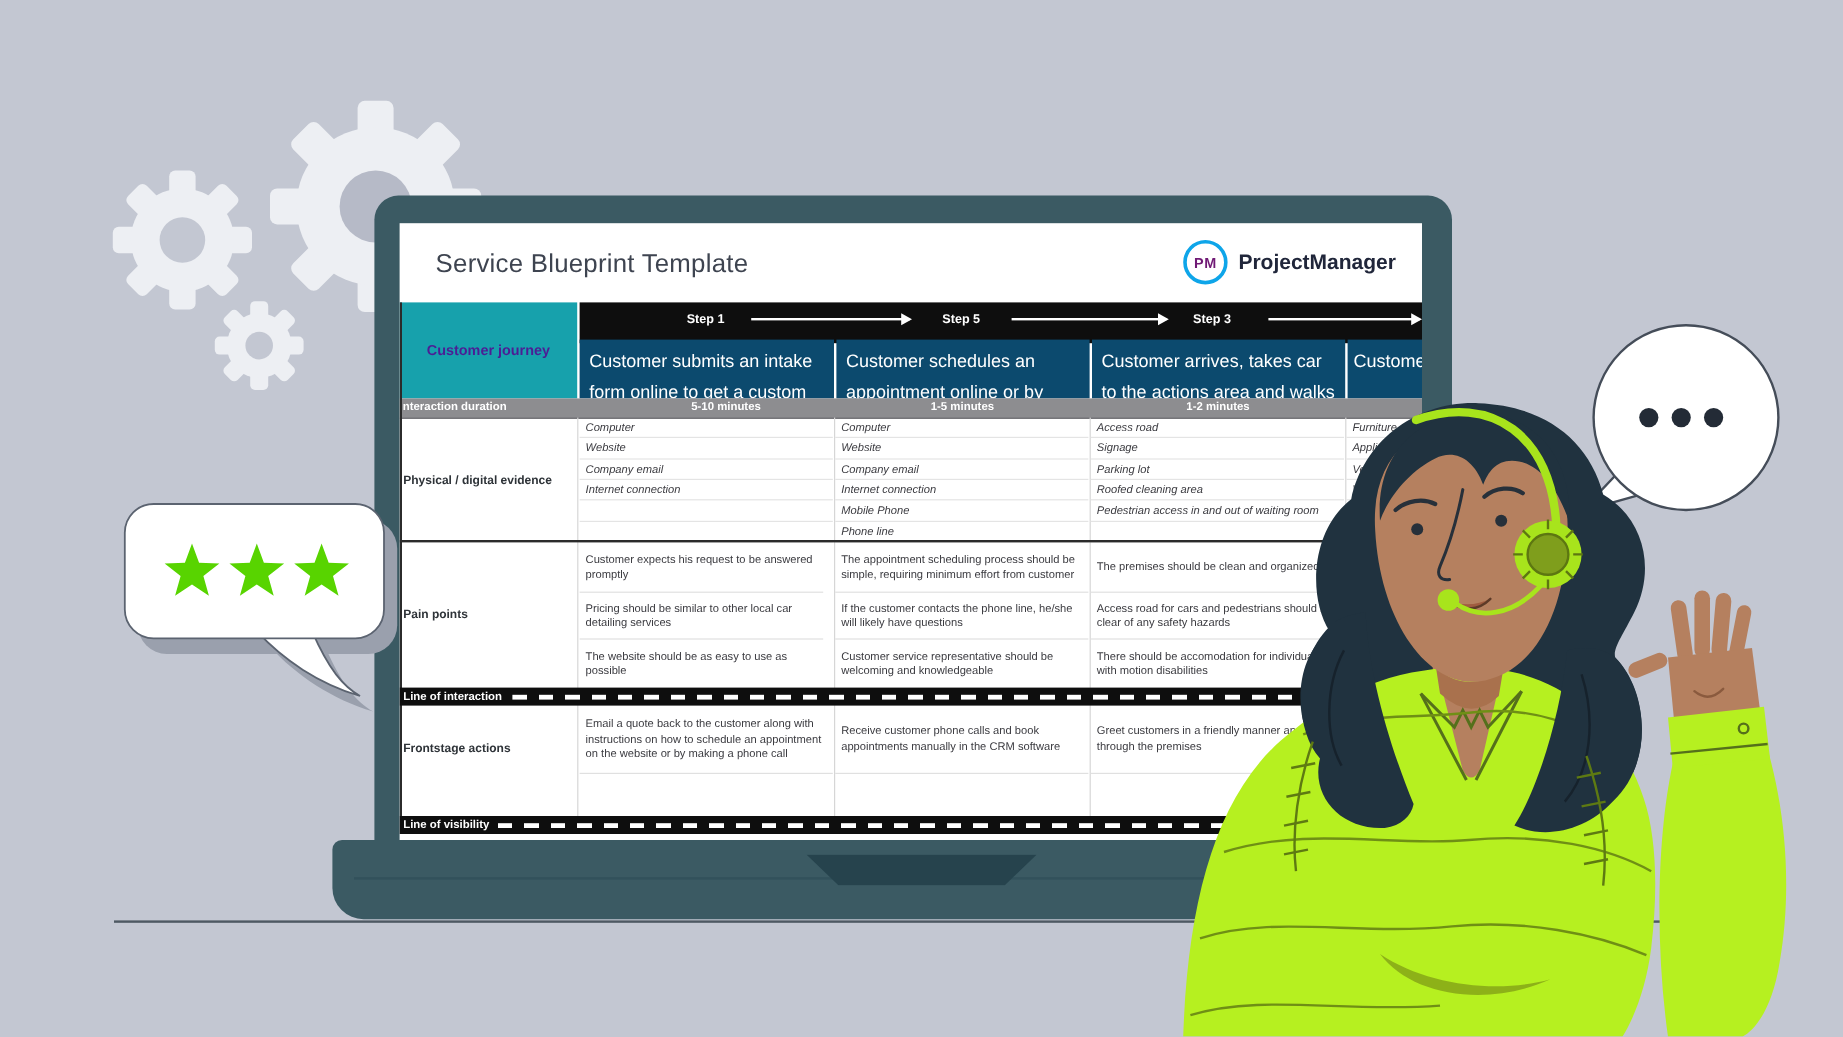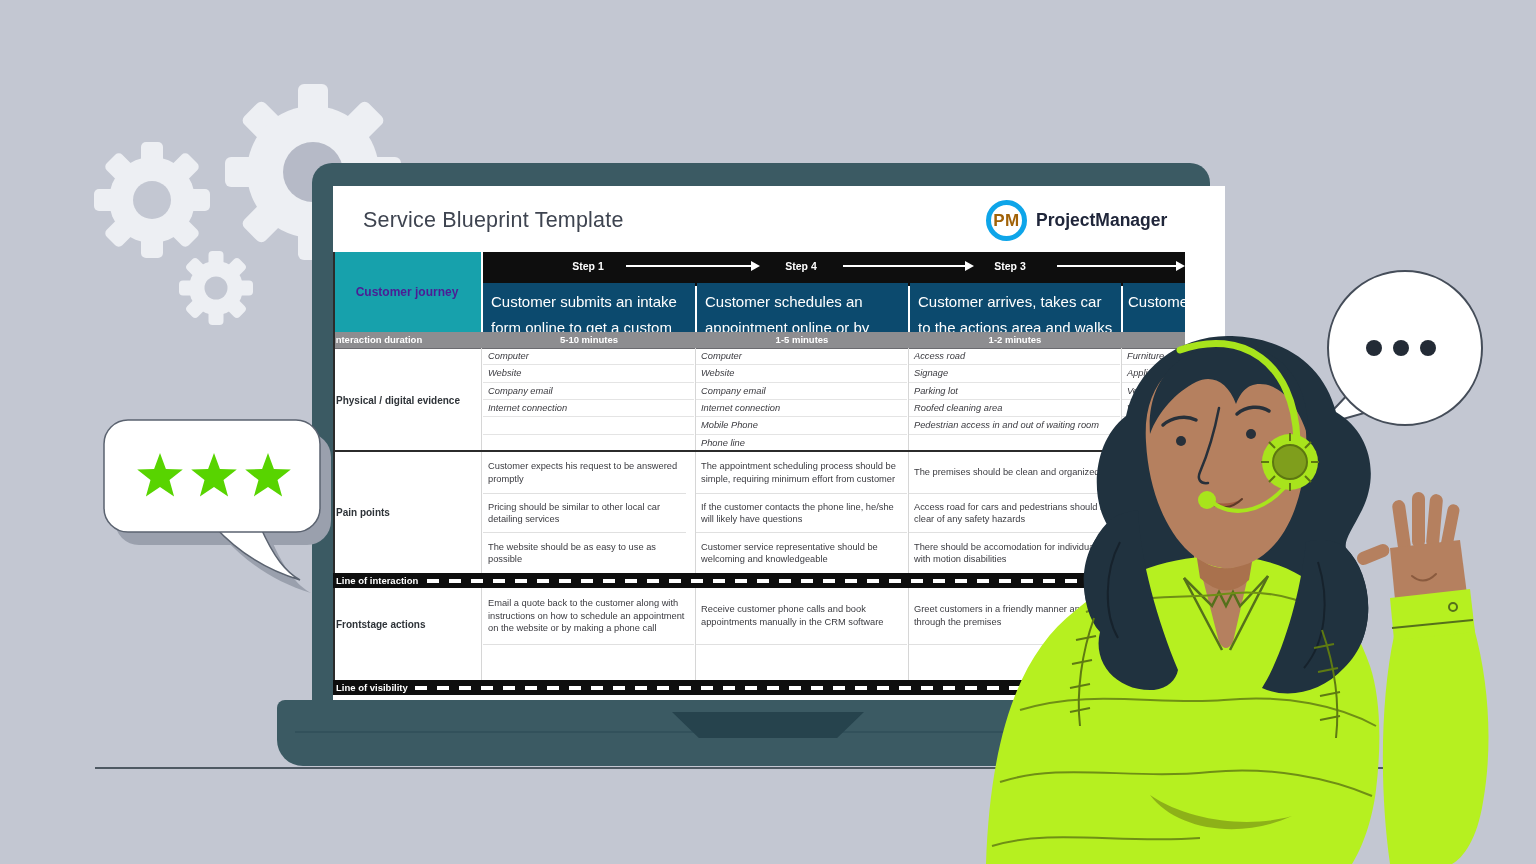--- a/index.html
+++ b/index.html
@@ -9,25 +9,25 @@
 
   
   .bezel{position:absolute;left:312px;top:163px;width:898px;height:549px;background:#3b5a63;border-radius:20px 20px 0 0;}
   .base{position:absolute;left:277px;top:700px;width:956px;height:66px;background:#3b5a63;border-radius:8px 8px 26px 26px;}
   .base-line{position:absolute;left:295px;top:731px;width:920px;height:2px;background:#32515b;}
   .notch{position:absolute;left:672px;top:712px;width:192px;height:26px;background:#26434d;
          clip-path:polygon(0 0,100% 0,86% 100%,14% 100%);}
   .floor{position:absolute;left:95px;top:767px;width:1330px;height:2px;background:#4e5963;}
 
   
-  .screen{position:absolute;left:333px;top:186px;width:852px;height:514px;background:#ffffff;overflow:hidden;padding-left:40px;}
+  .screen{position:absolute;left:333px;top:186px;width:852px;height:514px;background:#ffffff;overflow:hidden;}
   .sheet-title{position:absolute;left:30px;top:22px;font-size:21.5px;color:#3e4450;letter-spacing:.2px;}
   .logo{position:absolute;left:653px;top:14px;display:flex;align-items:center;}
-  .logo .mono{width:31px;height:31px;border:5px solid #0ea5e9;border-radius:50%;display:flex;align-items:center;justify-content:center;
-              font-weight:bold;font-size:17px;color:#a16207;letter-spacing:.5px;}
+  .logo .mono{width:31px;height:31px;border:3px solid #0ea5e9;border-radius:50%;display:flex;align-items:center;justify-content:center;
+              font-weight:bold;font-size:12px;color:#701a75;letter-spacing:.5px;}
   .logo .bname{margin-left:9px;font-weight:bold;font-size:17.5px;color:#20263a;}
 
   .journey-hd{position:absolute;left:0;top:66px;width:148px;height:80px;background:#17a1ac;color:#4c1d95;
               display:flex;align-items:center;justify-content:center;font-weight:bold;font-size:12px;}
   .stepband{position:absolute;left:150px;top:66px;width:702px;height:34px;background:#0e0e0e;}
   .steplabel{position:absolute;top:8px;transform:translateX(-50%);color:#fff;font-weight:bold;font-size:10.5px;}
   .arrow{position:absolute;top:13px;height:2px;background:#fff;}
   .arrow::after{content:"";position:absolute;right:-2px;top:-4px;width:0;height:0;
                 border-left:9px solid #fff;border-top:5px solid transparent;border-bottom:5px solid transparent;}
   .jcell{position:absolute;top:97px;height:49px;background:#0c4a6e;color:#fff;font-size:15px;line-height:1.75;
@@ -108,34 +108,34 @@
     <div class="logo">
       <div class="mono">PM</div>
       <div class="bname">ProjectManager</div>
     </div>
 
     <div class="journey-hd">Customer journey</div>
 
     <div class="stepband">
       <span class="steplabel" style="left:105px">Step 1</span>
       <span class="arrow" style="left:143px;width:132px"></span>
-      <span class="steplabel" style="left:318px">Step 4</span>
+      <span class="steplabel" style="left:318px">Step 5</span>
       <span class="arrow" style="left:360px;width:129px"></span>
       <span class="steplabel" style="left:527px">Step 3</span>
       <span class="arrow" style="left:574px;width:126px"></span>
     </div>
 
     <div class="jcell" style="left:150px;width:212px">Customer submits an intake form online to get a custom quote</div>
     <div class="jcell" style="left:364px;width:211px">Customer schedules an appointment online or by phone and makes minimum</div>
     <div class="jcell" style="left:577px;width:211px">Customer arrives, takes car to the actions area and walks to the waiting room</div>
     <div class="jcell" style="left:790px;width:62px;white-space:nowrap;padding-left:5px">Customer waits</div>
 
     <div class="grayband">
       <span class="dlab">Interaction duration</span>
-      <span class="dval" style="left:256px">5-10 minutes</span>
+      <span class="dval" style="left:272px">5-10 minutes</span>
       <span class="dval" style="left:469px">1-5 minutes</span>
       <span class="dval" style="left:682px">1-2 minutes</span>
     </div>
 
     <div class="tleft"></div>
     <div class="vline" style="left:148px"></div>
     <div class="vline" style="left:362px"></div>
     <div class="vline" style="left:575px"></div>
     <div class="vline" style="left:788px"></div>
 

